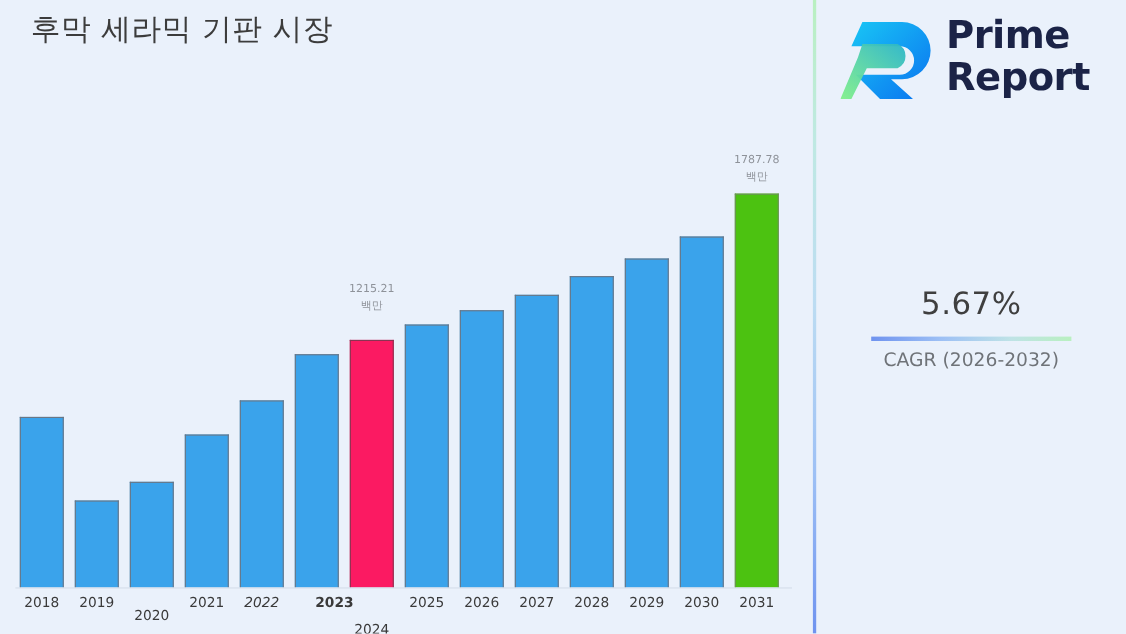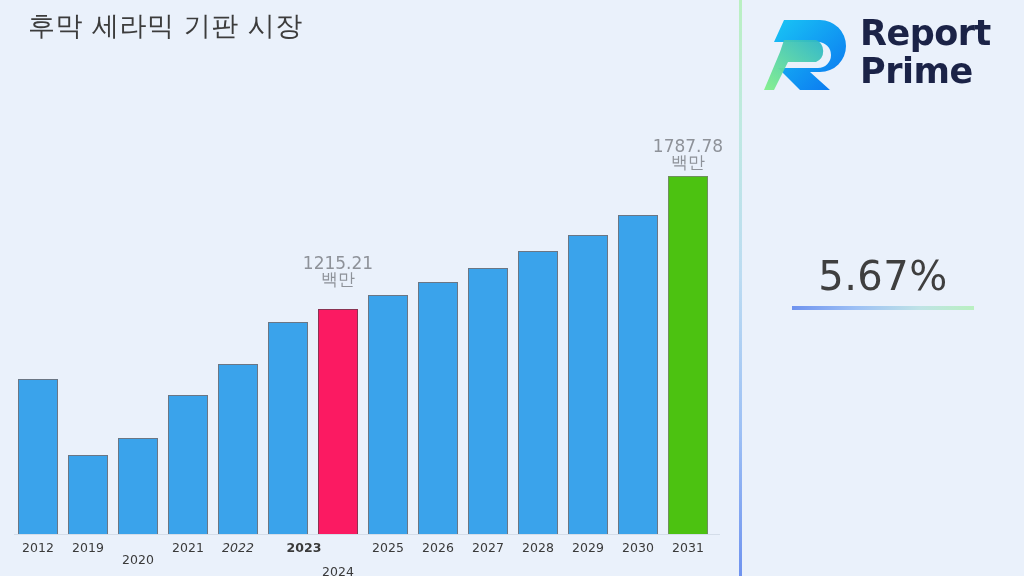--- a/index.html
+++ b/index.html
@@ -38,21 +38,21 @@
     border-bottom:none;
   }
   .bar.blue{background:#3aa3eb;}
   .bar.pink{background:#fb1a62;border-color:#8a3352;}
   .bar.green{background:#4cc211;border-color:#6f8f5e;}
 
   .bar-label{
     position:absolute;
     width:110px;left:-35px;
     text-align:center;
-    font-size:17px;color:#8e9299;line-height:16px;
+    font-size:10px;color:#8e9299;line-height:16px;
     white-space:pre-line;
   }
 
   #x-axis{position:absolute;left:0;top:540px;width:722px;height:24px;}
   .x-tick{
     position:absolute;width:40px;text-align:center;
     font-size:12.5px;color:#3a3a3a;
   }
 
   
@@ -67,21 +67,21 @@
   #logo{position:absolute;left:22px;top:14px;width:246px;height:82px;}
   #logo-mark{position:absolute;left:0;top:2px;width:88px;height:76px;}
   #logo-text{
     position:absolute;left:96px;top:0px;
     font-size:35px;font-weight:bold;color:#1b2347;line-height:38px;
     letter-spacing:-0.5px;
   }
 
   #cagr-block{position:absolute;left:0;top:252px;width:282px;text-align:center;}
   #cagr-value{
-    font-size:40px;color:#3f3f3f;font-weight:400;letter-spacing:0.5px;line-height:48px;
+    font-size:28px;color:#3f3f3f;font-weight:400;letter-spacing:0.5px;line-height:48px;
   }
   #cagr-rule{
     width:182px;height:4px;margin:6px auto 7px auto;
     background:linear-gradient(to right,#6f93ef 0%,#9dc0f5 35%,#bfe3e6 70%,#b9f0c0 100%);
   }
   #cagr-caption{font-size:17px;color:#6f7378;line-height:22px;}
 </style>
 </head>
 <body>
 
@@ -137,21 +137,21 @@
           <div class="bar-col" style="left: 668px;">
             <div class="bar-label" style="bottom: 364px;">1787.78
 백만</div>
             <div class="bar green" style="height: 358px;"></div>
           </div>
         </div>
       <div id="baseline"></div>
     </div>
 
     <div id="x-axis">
-        <div class="x-tick" style="left: 18px;">2012</div>
+        <div class="x-tick" style="left: 18px;">2018</div>
         <div class="x-tick" style="left: 68px;">2019</div>
         <div class="x-tick" style="left: 118px; margin-top: 12px;">2020</div>
         <div class="x-tick" style="left: 168px;">2021</div>
         <div class="x-tick" style="left: 218px; font-style: italic;">2022</div>
         <div class="x-tick" style="left: 284px; font-weight: bold;">2023</div>
         <div class="x-tick" style="left: 318px; margin-top: 24px;">2024</div>
         <div class="x-tick" style="left: 368px;">2025</div>
         <div class="x-tick" style="left: 418px; text-align: center;">2026</div>
         <div class="x-tick" style="left: 468px;">2027</div>
         <div class="x-tick" style="left: 518px;">2028</div>
@@ -178,24 +178,25 @@
           </linearGradient>
         </defs>
 
         <path d="M20 4 H56 A26 26 0 0 1 56 56 H46 L66 74 H36 L14 52 H54 A13 13 0 0 0 54 26 H10 Z" fill="url(#gblue)"></path>
         <path d="M22 22 H54 A13 13 0 0 1 54 48 H20 L8 74 H0 L16 30 Z" fill="none"></path>
 
         <path d="M20 24 H52 A12 12 0 0 1 52 46 H24 L10 74 H0 L16 36 Z" fill="url(#ggreen)" opacity="0.95"></path>
         <path d="M27 32 H50 A5 5 0 0 1 50 40 H30 L22 62 H14 Z" fill="#eaf1fb" opacity="0.0"></path>
       </svg>
       <div id="logo-text">
+        <div>Prime</div>
         <div>Report</div>
-        <div>Prime</div>
       </div>
     </div>
 
     <div id="cagr-block">
       <div id="cagr-value">5.67%</div>
       <div id="cagr-rule"></div>
+      <div id="cagr-caption">CAGR (2026-2032)</div>
     </div>
 
   </div>
 </div>
 
 </body></html>

